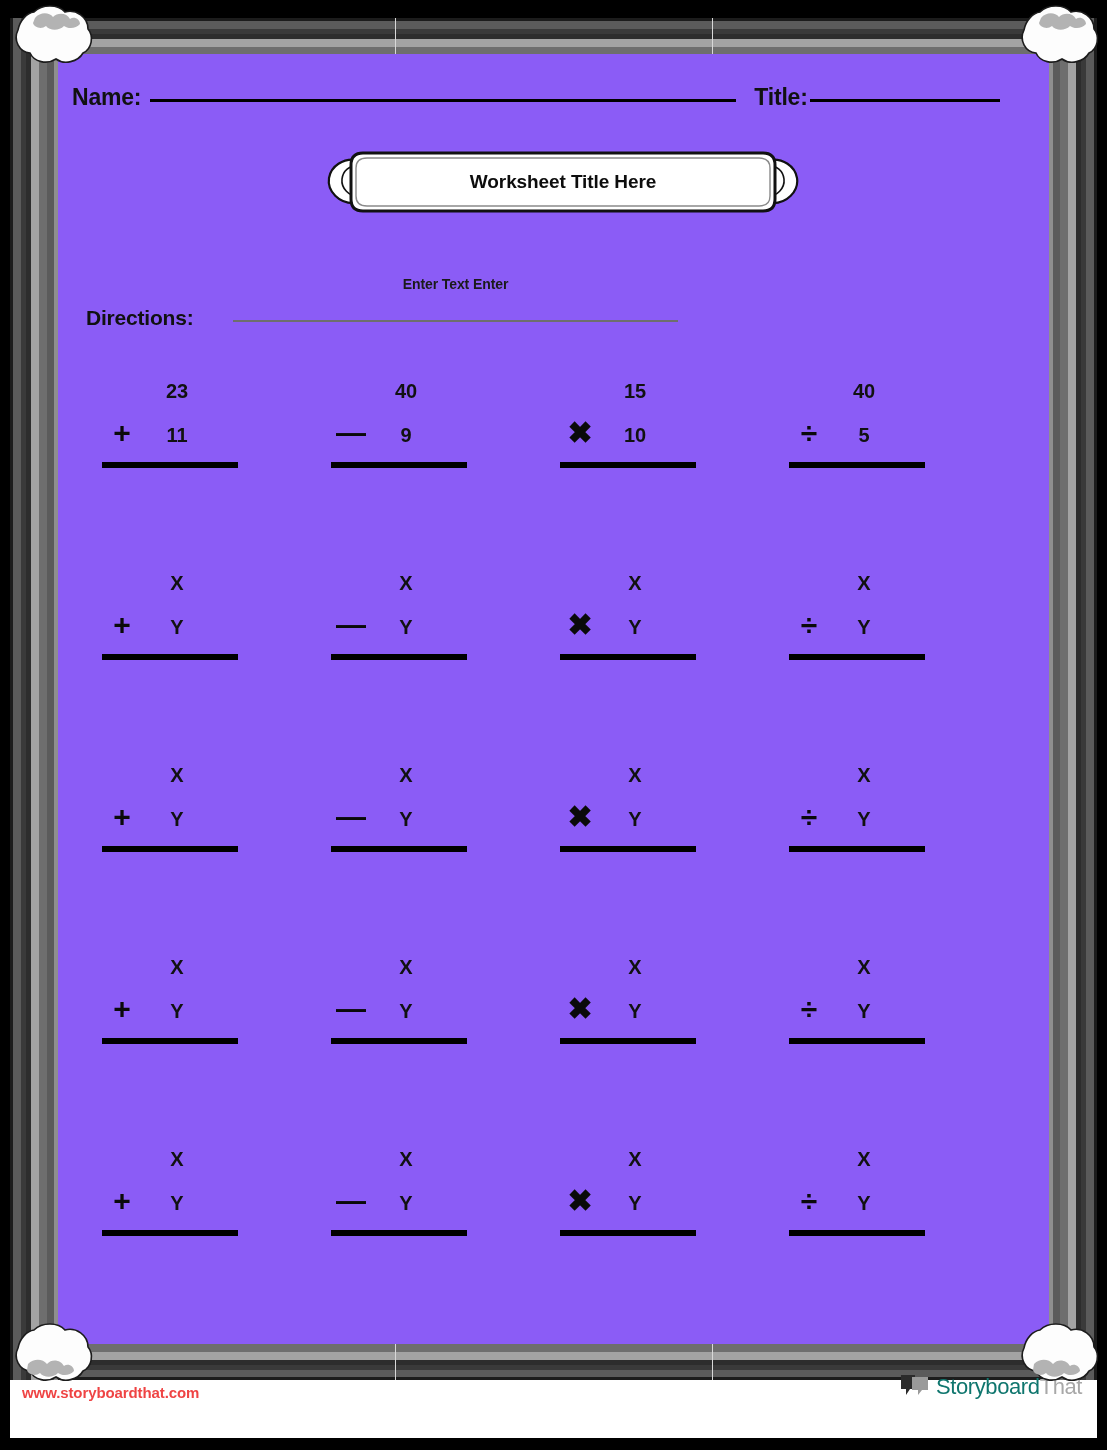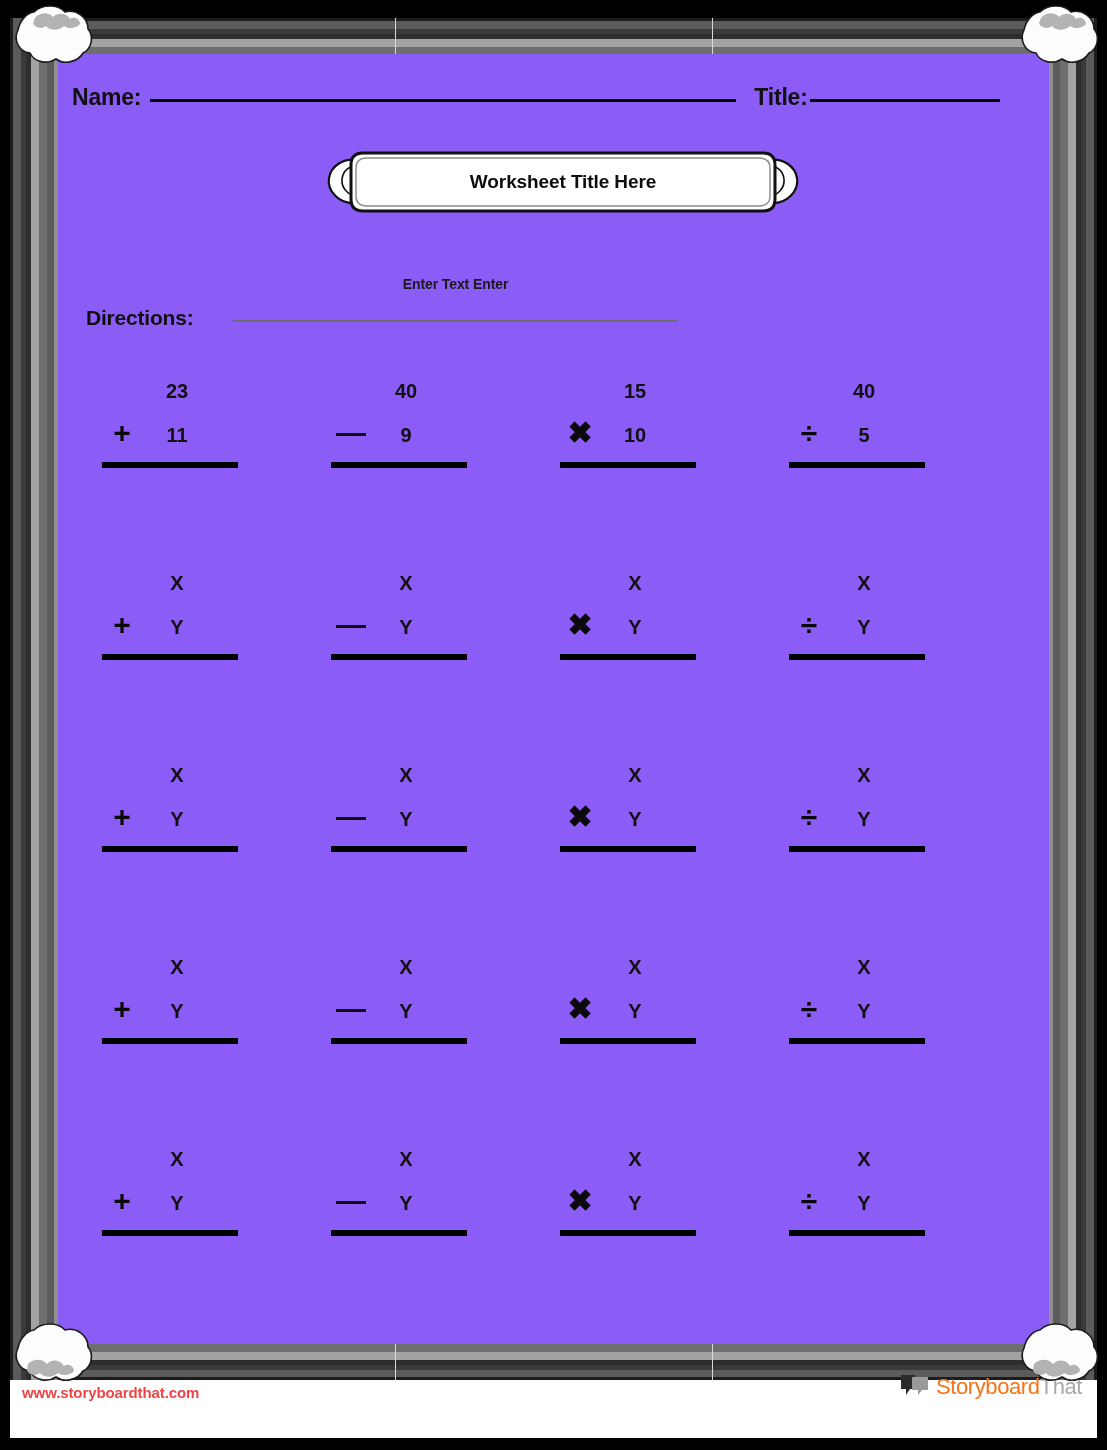--- a/index.html
+++ b/index.html
@@ -257,21 +257,21 @@
     display: flex;
     align-items: center;
     height: 32px;
   }
   #logo-wordmark {
     font-size: 22px;
     letter-spacing: -0.4px;
     margin-left: 6px;
     white-space: nowrap;
   }
-  #logo-word-a { color: #f97316; }
+  #logo-word-a { color: #0f766e; }
   #logo-word-b { color: #a8a8a8; }
 </style>
 </head>
 <body>
 
 <div id="page">
 
   <div class="frame-band" id="band-top"></div>
   <div class="frame-band" id="band-bottom"></div>
   <div class="frame-band" id="band-left"></div>

